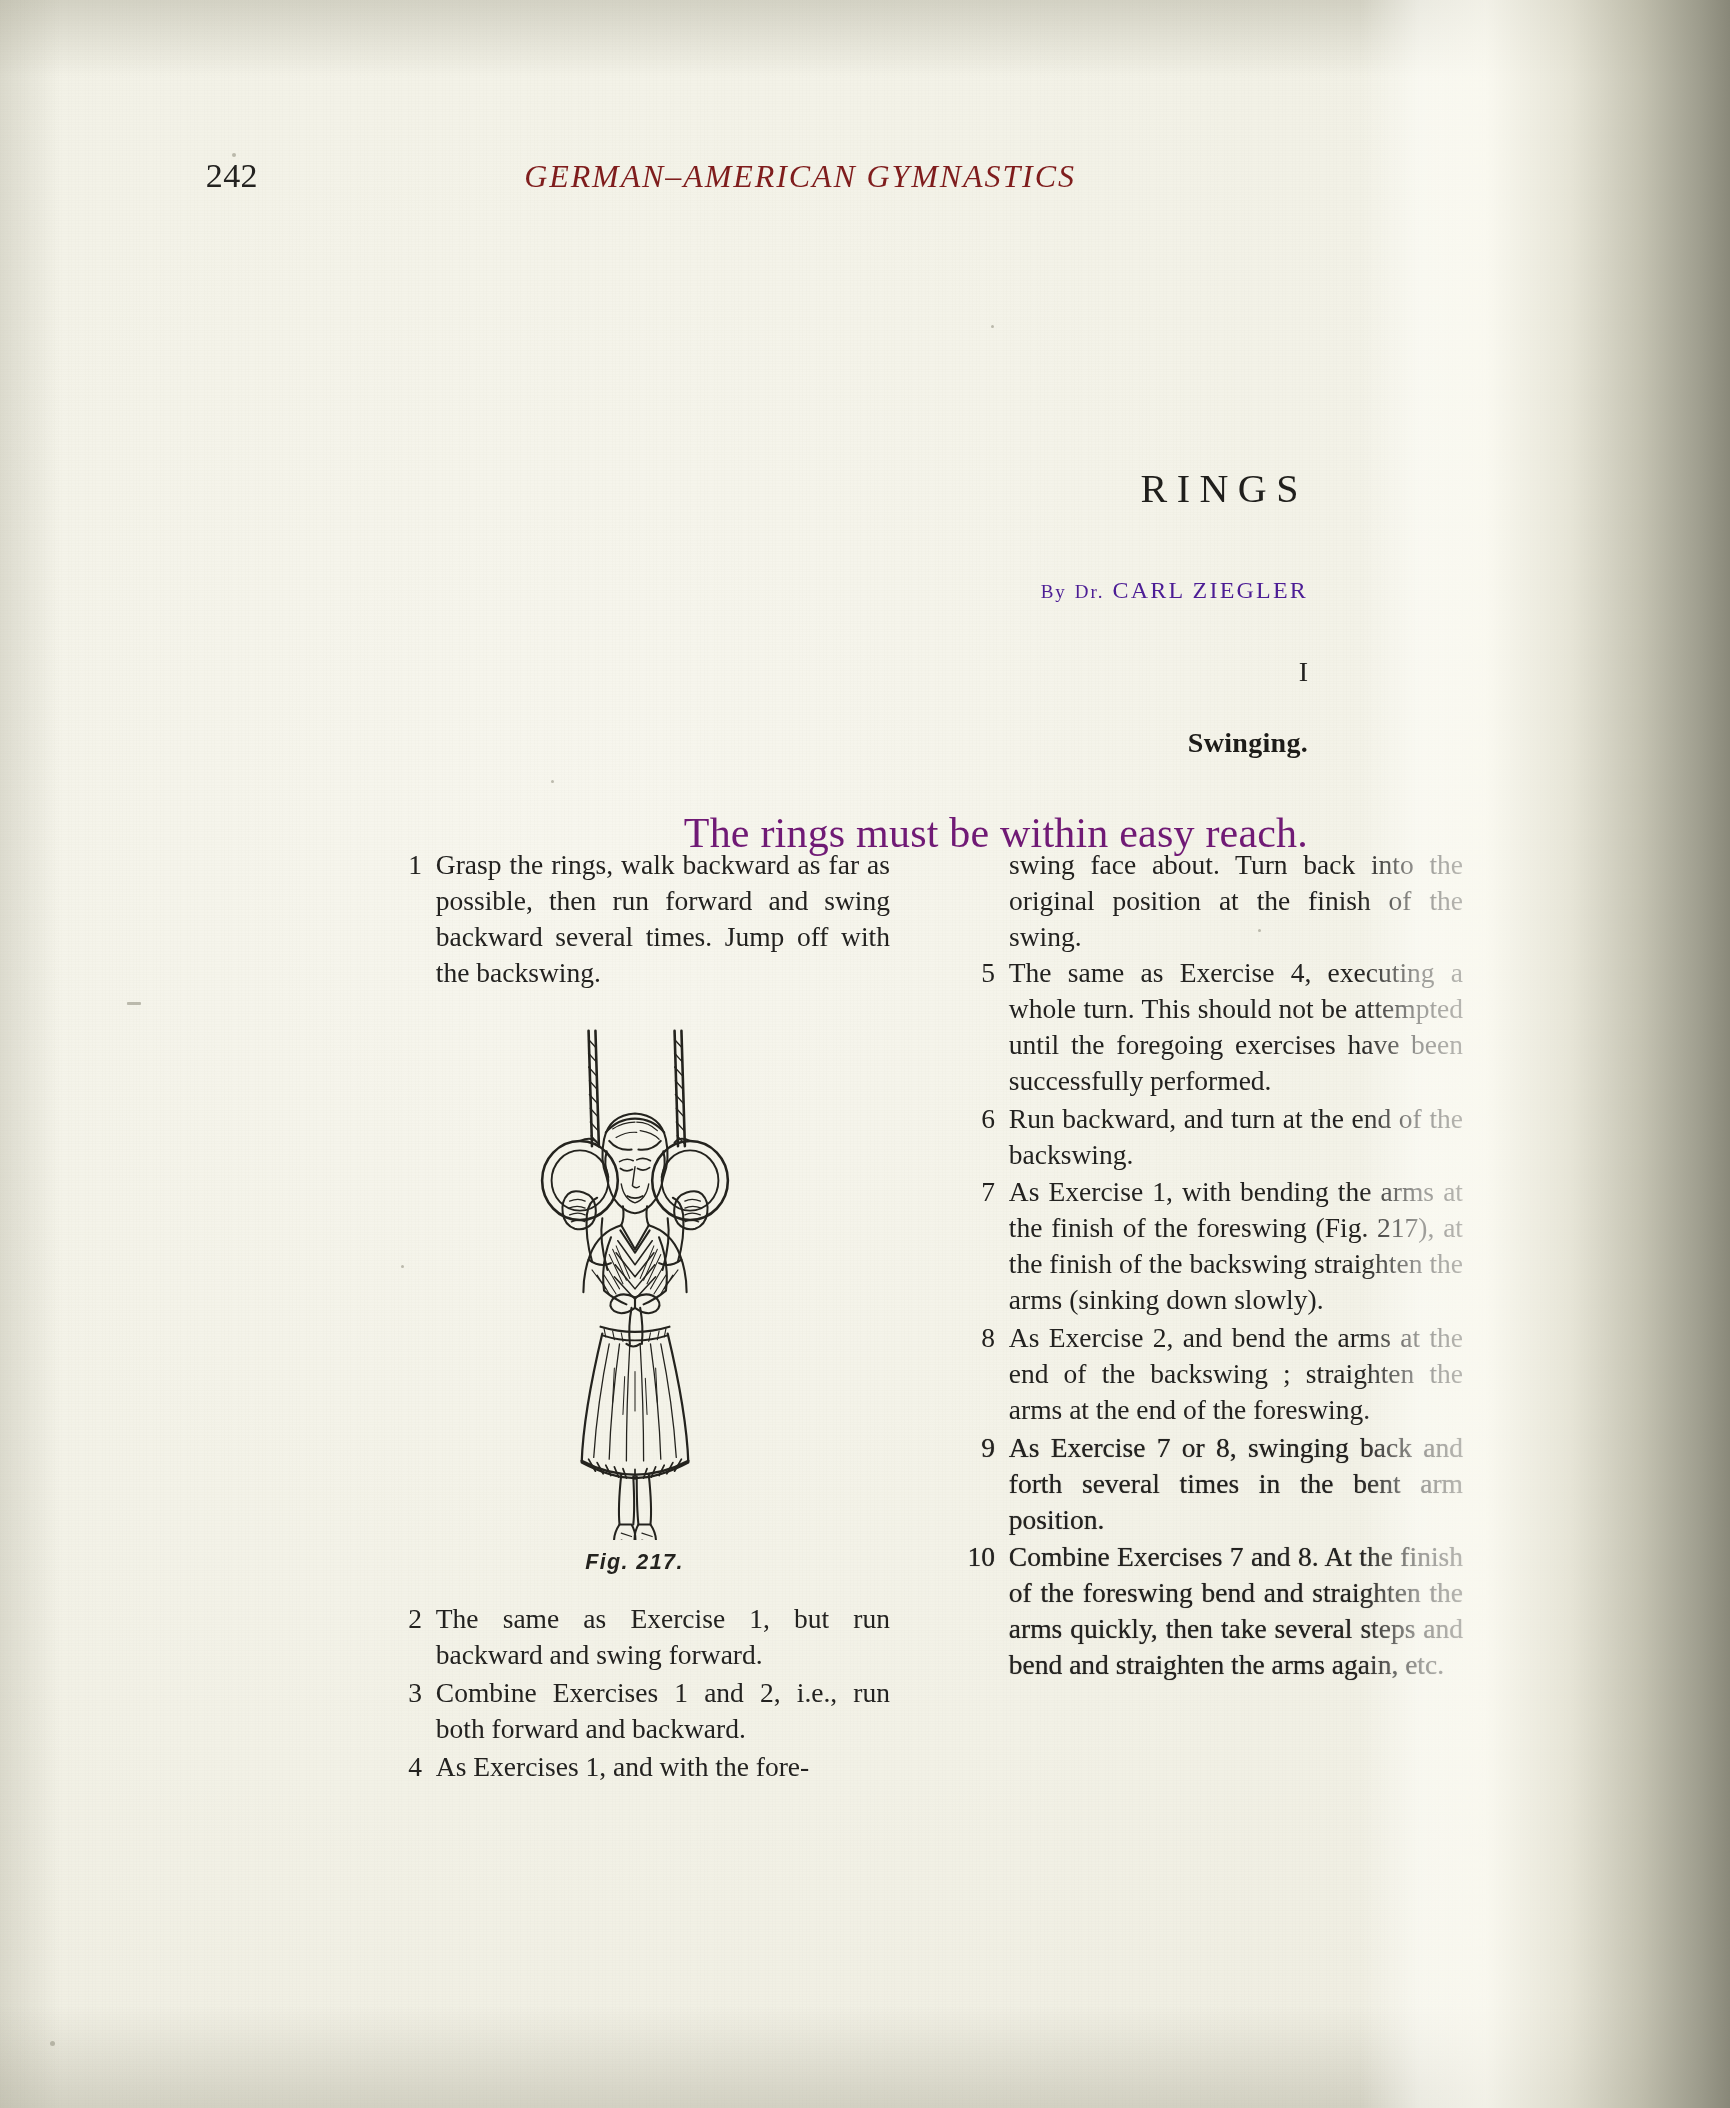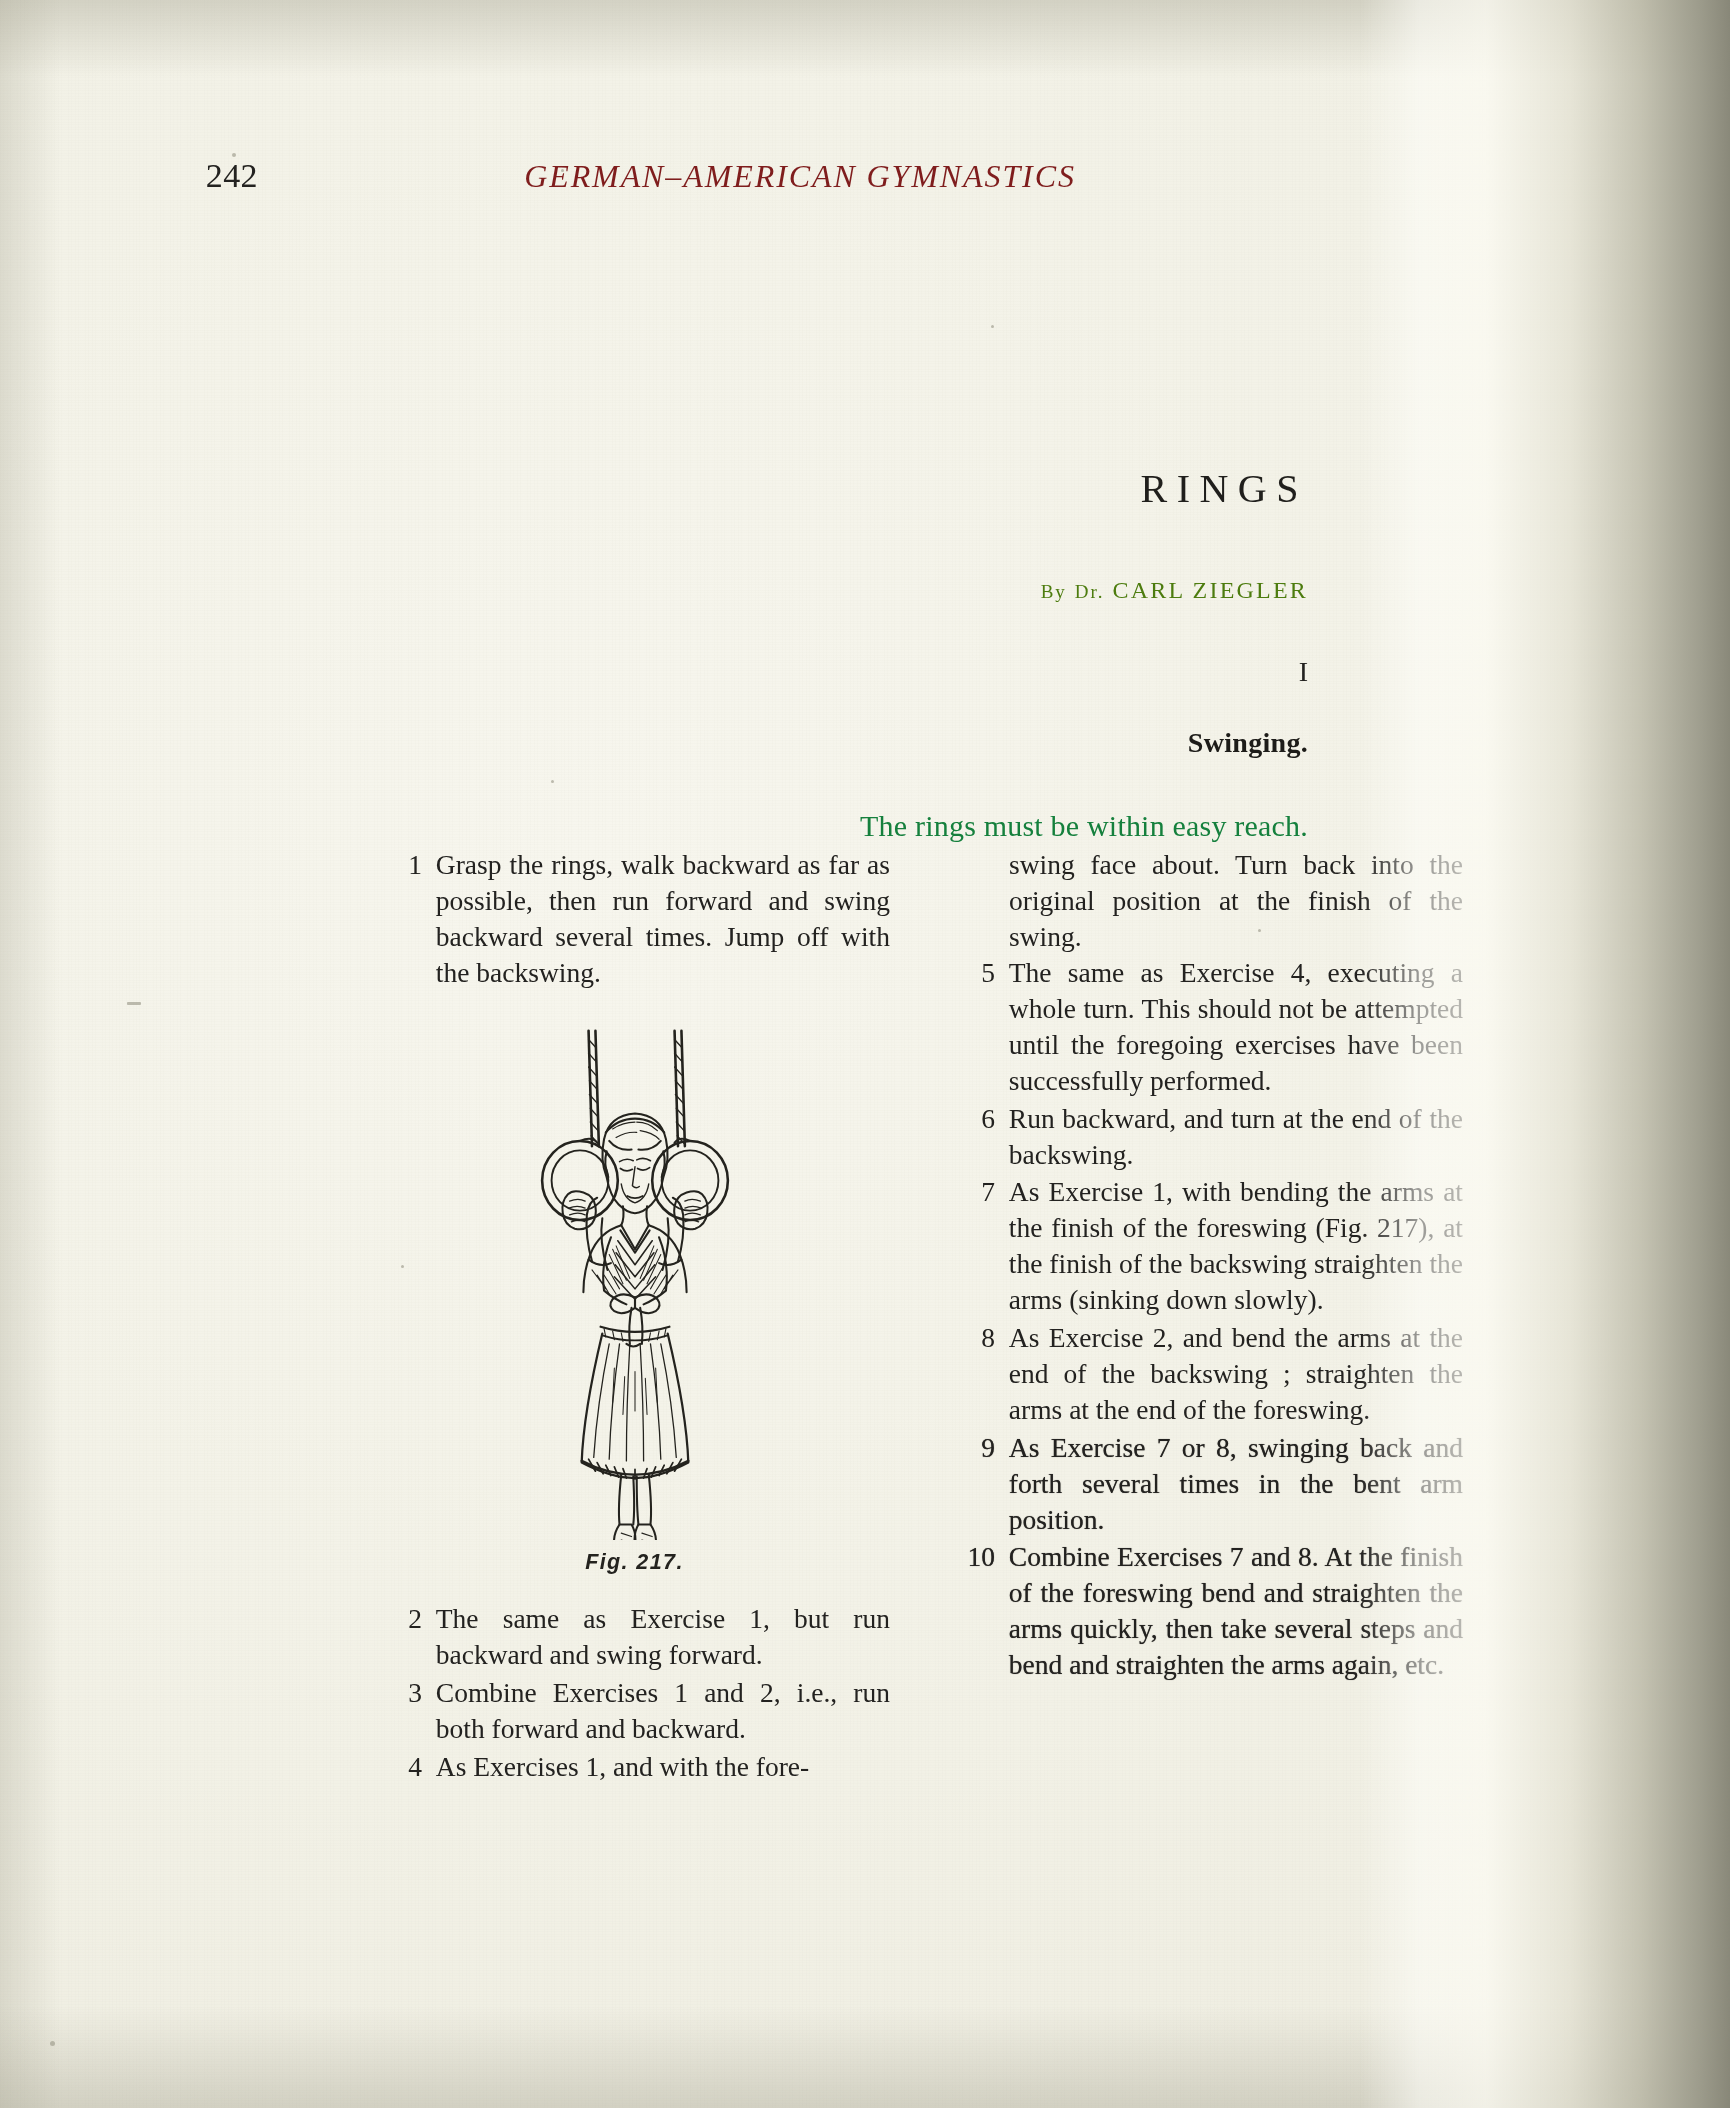--- a/index.html
+++ b/index.html
@@ -105,42 +105,42 @@
   .chapter-title {
     font-size: 40px;
     letter-spacing: 9.5px;
     margin-bottom: 65px;
     color: #201f1c;
   }
   .byline {
     font-size: 24px;
     letter-spacing: 2.2px;
     margin-bottom: 52px;
-    color: #4d7c0f;
+    color: #4c1d95;
   }
   .byline .sc {
     font-size: 19px;
     letter-spacing: 1.9px;
   }
   .section-numeral {
     font-size: 28px;
     margin-bottom: 39px;
     color: #232220;
   }
   .subheading {
     font-weight: bold;
     font-size: 28px;
     letter-spacing: 0.3px;
     margin-bottom: 50px;
     color: #1d1c19;
   }
   .lead-line {
-    font-size: 30px;
+    font-size: 42px;
     letter-spacing: 0.2px;
-    color: #15803d;
+    color: #701a75;
     margin-left: -5.2px;
   }
 
   
   .columns {
     position: absolute;
     top: 847px;
     left: 379px;
     width: 1084px;
     display: flex;

